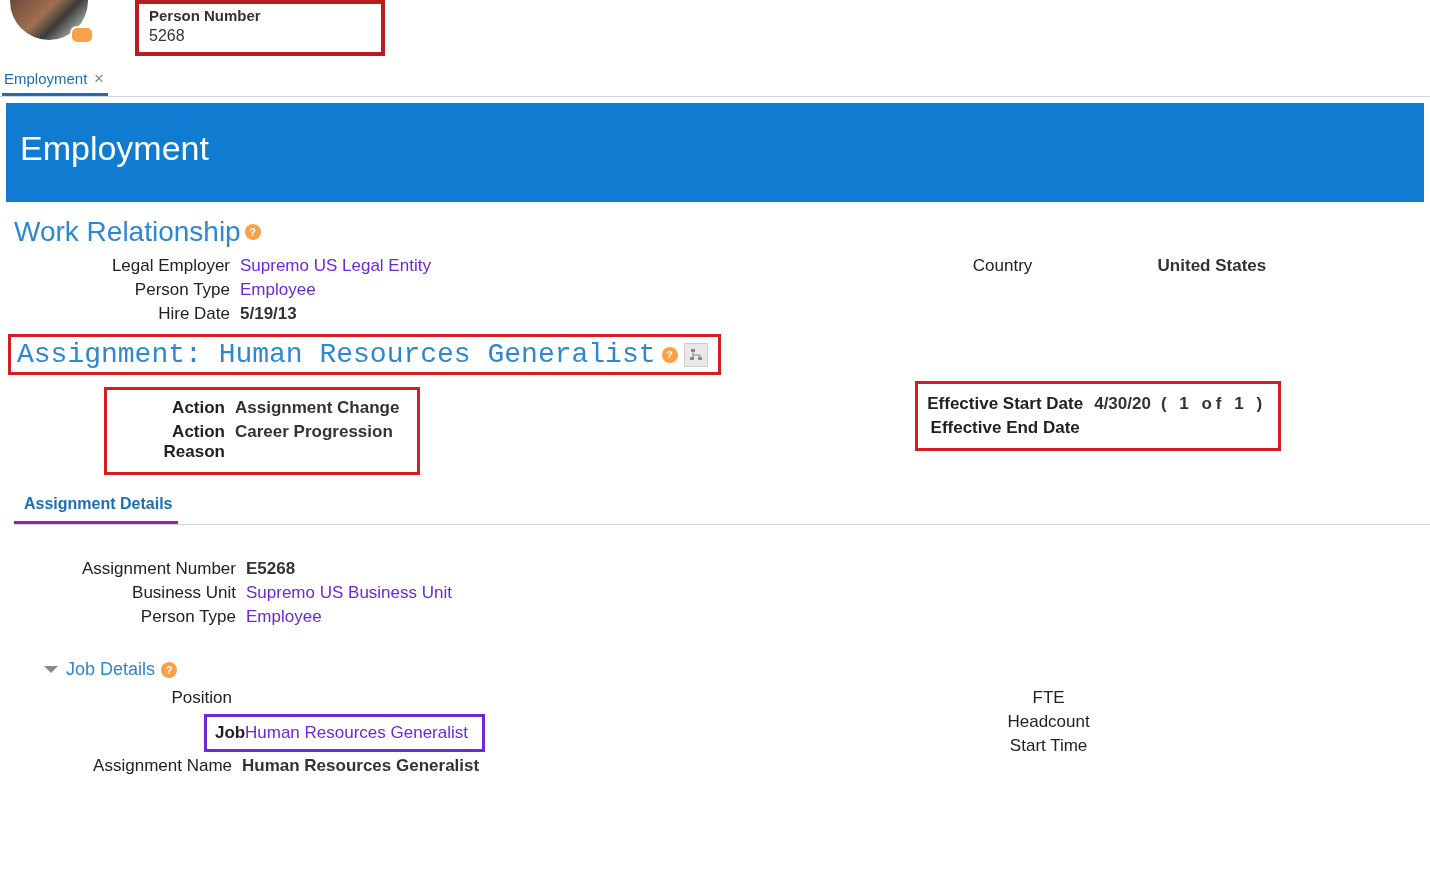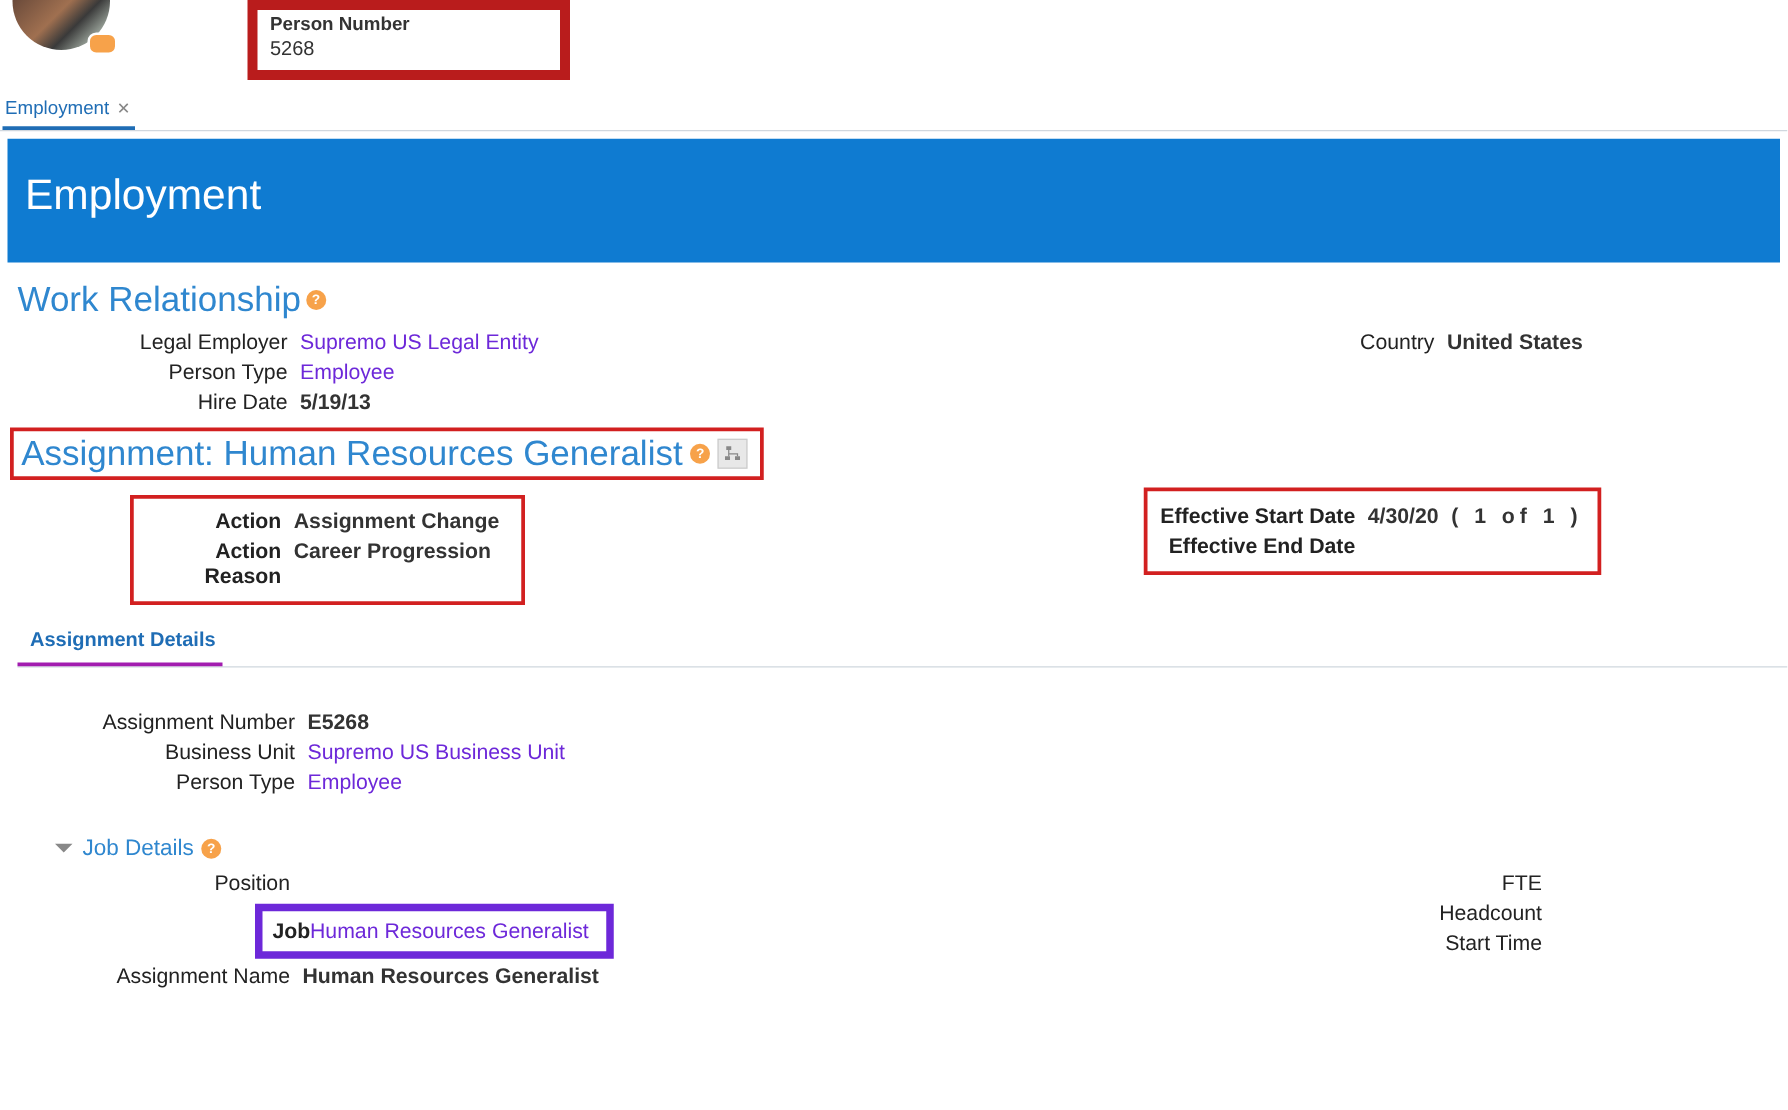--- a/index.html
+++ b/index.html
@@ -28,22 +28,22 @@
     content:"";
     position:absolute;
     right:-6px;
     bottom:-4px;
     width:20px;height:14px;
     border-radius:7px;
     background:#f7a24a;
     border:2px solid #fff;
   }
   .person-number-box {
-    margin-left: 110px;
-    border: 8px solid #b91c1c;
+    margin-left: 47px;
+    border: 4px solid #b91c1c;
     padding: 2px 120px 6px 10px;
     line-height: 1.3;
   }
   .pn-label { font-weight: 600; color: #333; font-size:15px;}
   .pn-value { color:#333; font-size:16px;}
   .tab-row {
     margin-top: 6px;
     padding-left: 2px;
     border-bottom: 1px solid #d0d7de;
   }
@@ -99,23 +99,24 @@
     width: 226px;
     text-align:right;
     padding-right: 10px;
     color:#222;
     font-weight:500;
   }
   .field-value {
     color:#6d28d9;
   }
   .field-value.dark { color:#333;font-weight:bold; }
-  .col-right .field-label { width: 300px; }
+  .col-right .field-label { width: 300px; text-align: center; }
   .assign-title-wrap{
     margin: 6px 0 0 8px;
+    font-family: Liberation Mono, monospace;
   }
   .assign-title {
     display:inline-flex;
     align-items:center;
     gap:6px;
     border:3px solid #d22020;
     padding: 2px 10px 2px 6px;
     color:#2f87cf;
     font-size:28px;
     font-weight:400;
@@ -172,21 +173,21 @@
     display:flex;align-items:center;gap:6px;
     color:#2f87cf;font-size:18px;
   }
   .tri{
     width:0;height:0;border-top:7px solid #888;border-left:7px solid transparent;border-right:7px solid transparent;
     transform: rotate(0deg);
     margin-right:2px;
   }
   .job-box{
     display:inline-block;
-    border:6px solid #6d28d9;
+    border:3px solid #6d28d9;
     padding: 2px 14px 2px 8px;
     margin-left: 190px;
     margin-top: 2px;
   }
   .job-box .field-row{font-size:17px;}
   .job-box .field-label{width:30px;font-weight:600;}
   .pager{color:#444;letter-spacing:4px;}
 </style>
 </head>
 <body>

